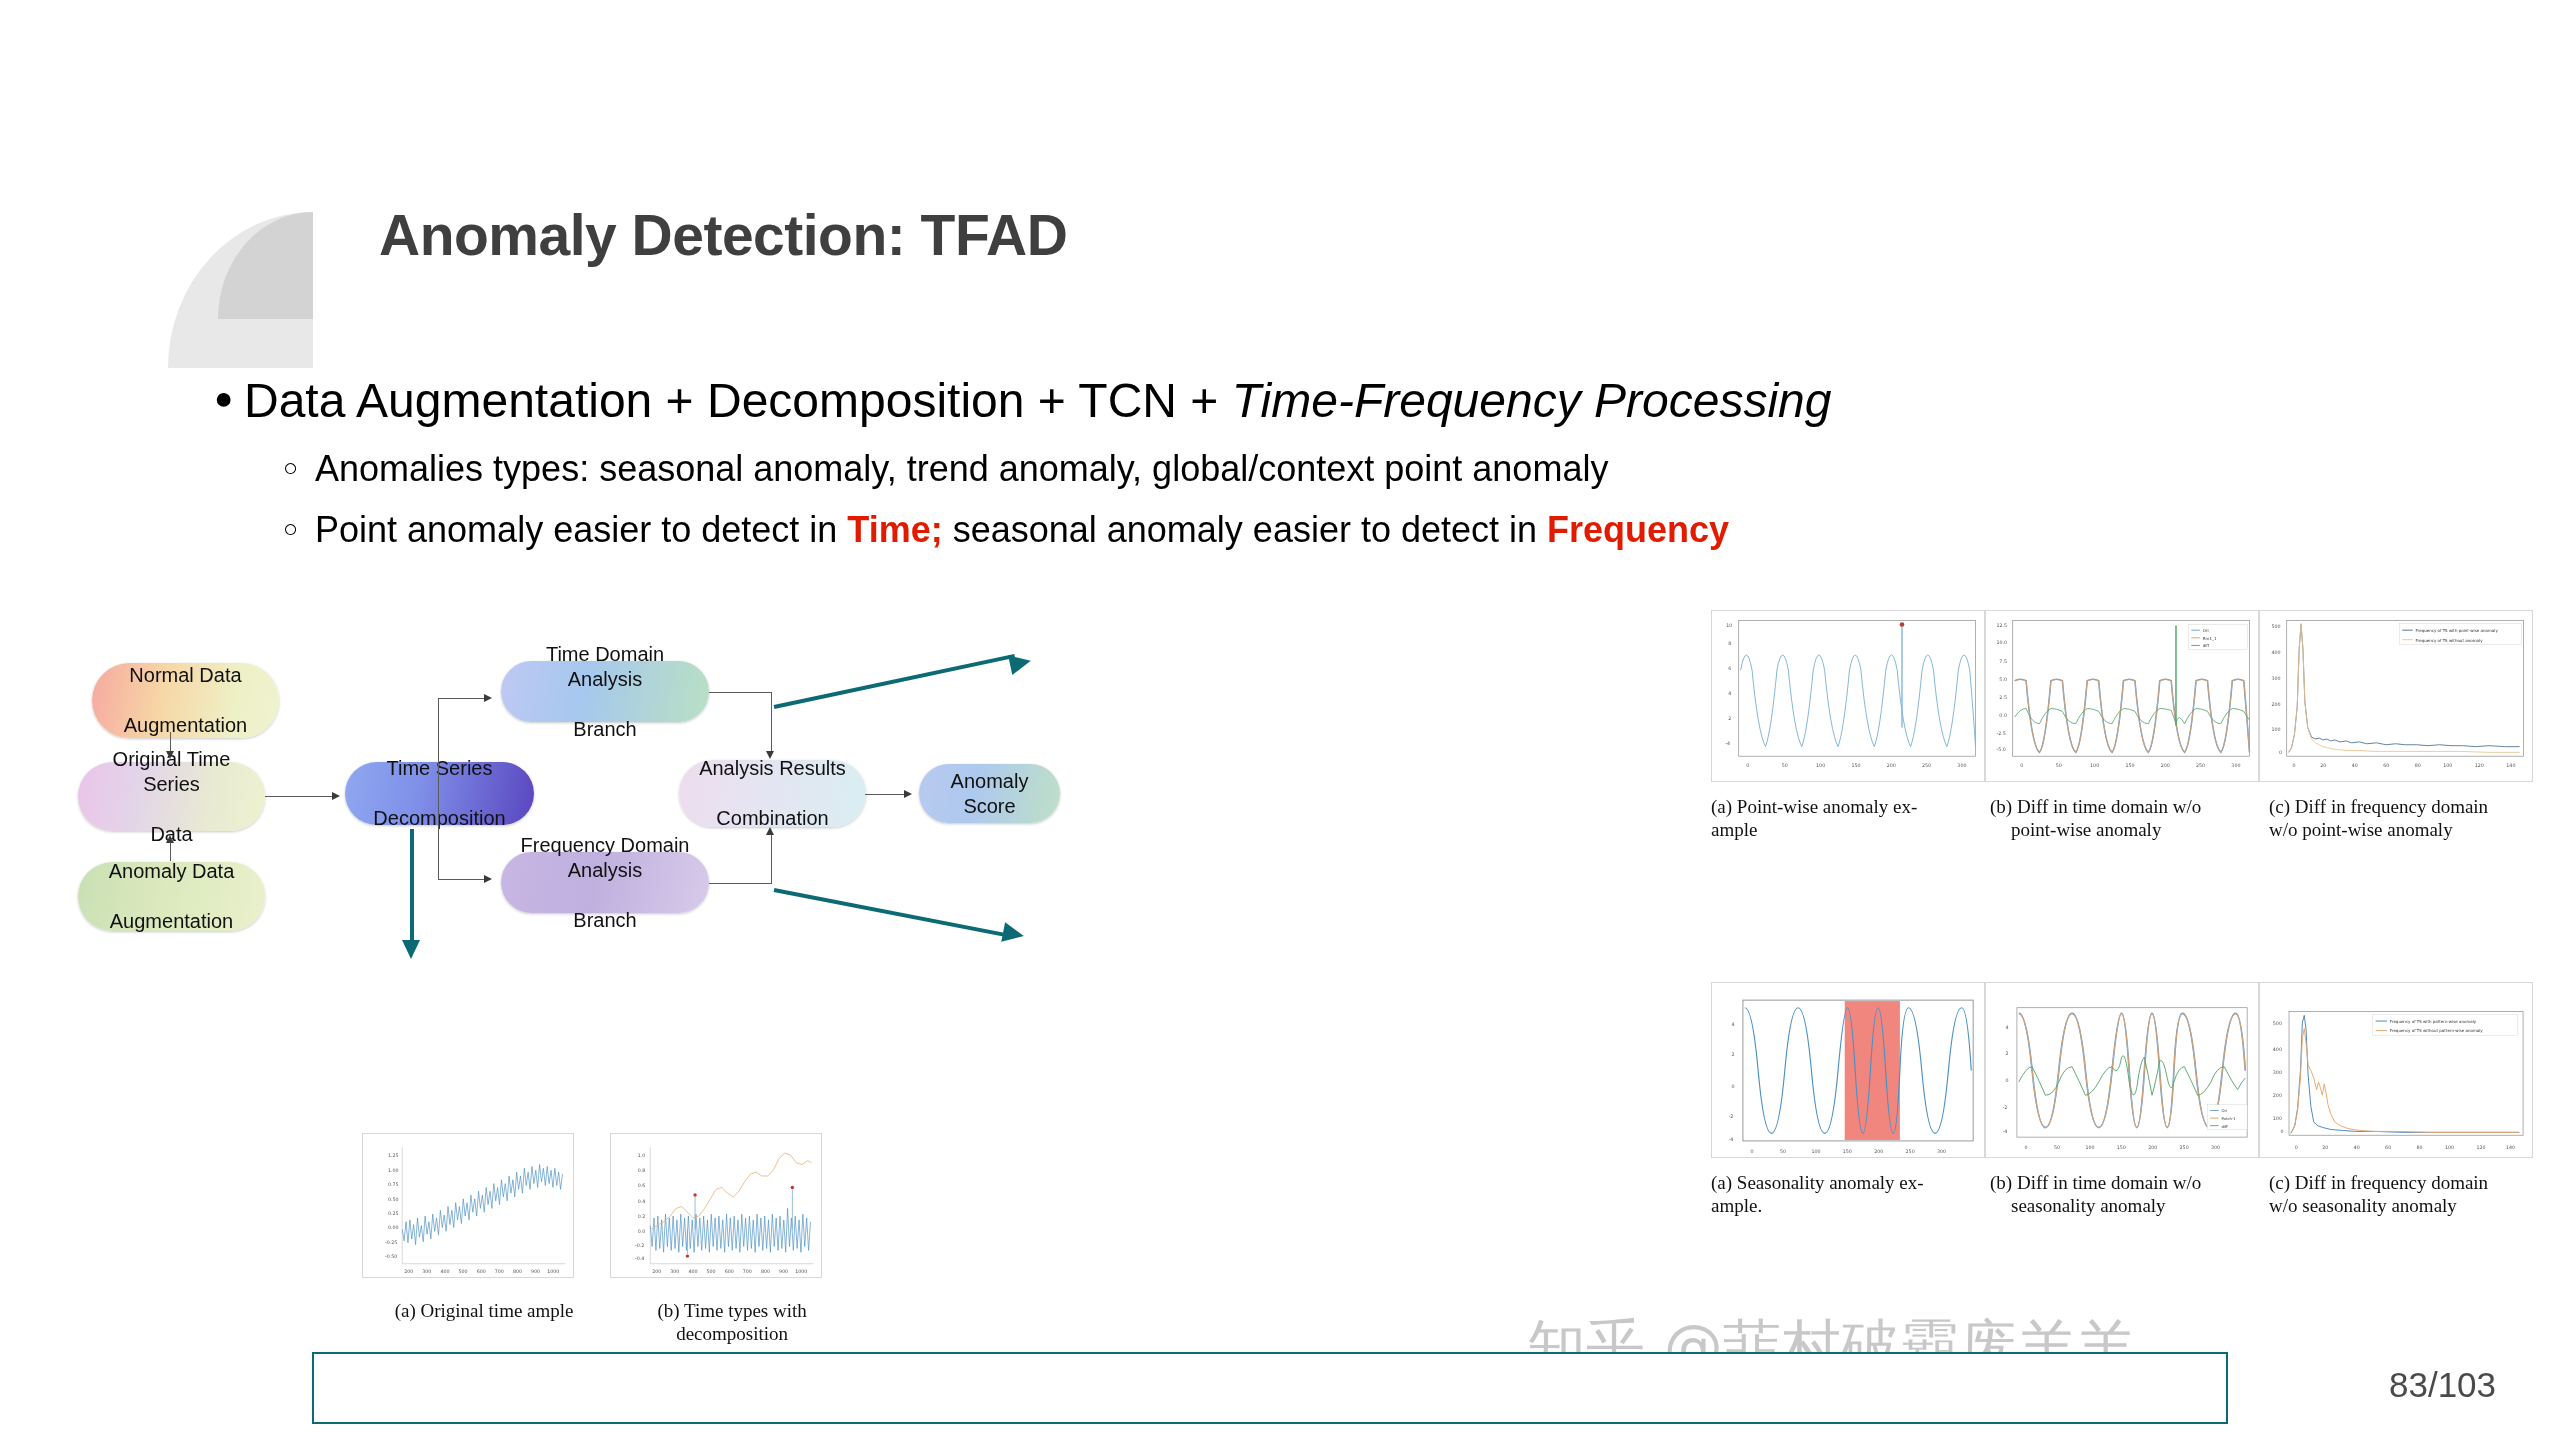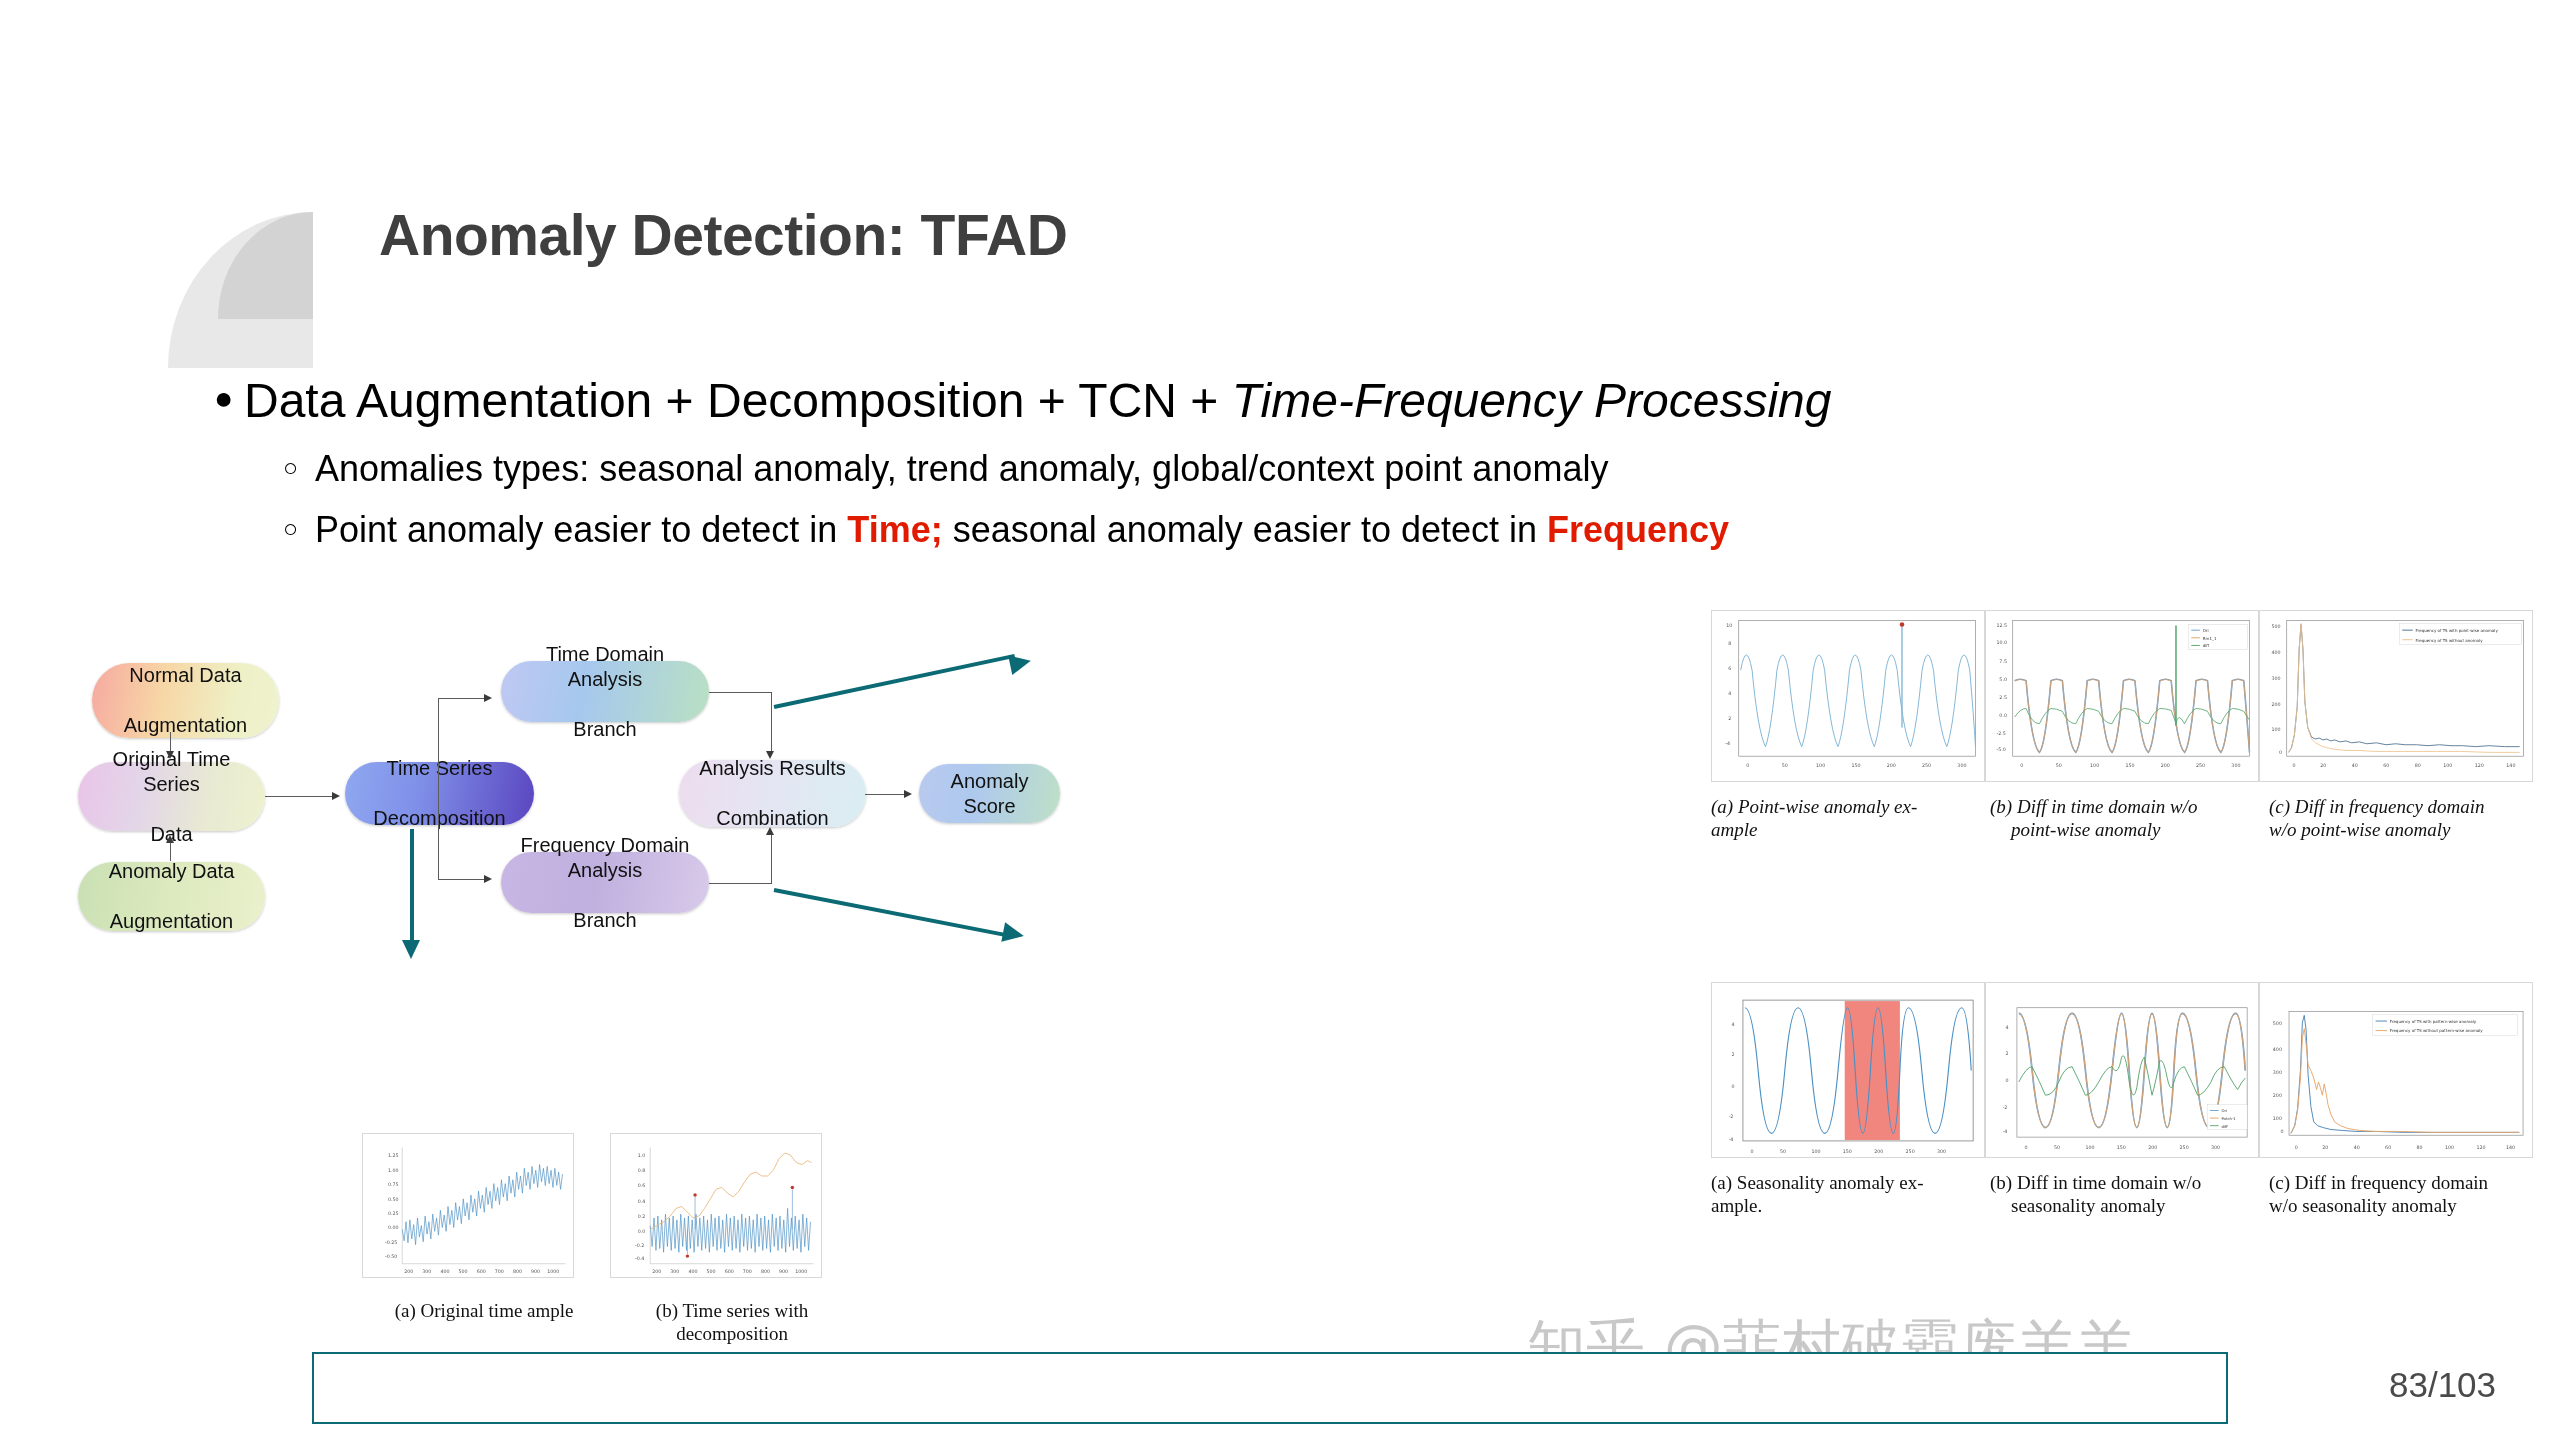--- a/index.html
+++ b/index.html
@@ -271,21 +271,21 @@
         <line x1="88" y1="66" x2="88" y2="100" stroke="#6a9fd0" stroke-width="0.7"></line>
         <circle cx="88" cy="64" r="1.8" fill="#c0392b"></circle>
         <line x1="190" y1="58" x2="190" y2="100" stroke="#6a9fd0" stroke-width="0.7"></line>
         <circle cx="190" cy="56" r="1.8" fill="#c0392b"></circle>
       </svg>
     </div>
   </div>
 
   <div class="capset" style="margin-top:21px;">
     <div class="cap" style="width:248px;text-align:center;">(a)  Original time ample</div>
-    <div class="cap" style="width:248px;text-align:center;">(b)  Time series with decomposition</div>
+    <div class="cap" style="width:248px;text-align:center;">(b)  Time types with decomposition</div>
   </div>
 </div>
 
 <div class="panelgroup" style="left:1711px;top:610px;">
   <div class="figrow">
 
     <div class="figbox" style="width:274px;height:172px;">
       <svg viewBox="0 0 287 180" width="274" height="172">
         <rect x="28" y="10" width="248" height="142" fill="#fff" stroke="#888" stroke-width="0.7"></rect>
         <g font-family="DejaVu Sans" font-size="5" fill="#555">
@@ -387,21 +387,21 @@
           <rect x="146" y="13" width="128" height="22" fill="#fff" stroke="#ccc" stroke-width="0.4"></rect>
           <line x1="149" y1="20" x2="160" y2="20" stroke="#4c6f8f" stroke-width="1"></line>
           <text x="163" y="22" font-family="DejaVu Sans" font-size="4.2" fill="#333">Frequency of TS with point-wise anomaly</text>
           <line x1="149" y1="30" x2="160" y2="30" stroke="#edc28f" stroke-width="1"></line>
           <text x="163" y="32" font-family="DejaVu Sans" font-size="4.2" fill="#333">Frequency of TS without anomaly</text>
         </g>
       </svg>
     </div>
   </div>
 
-  <div class="capset" style="margin-top:13.3px;width:839px;font-style:italic;">
+  <div class="capset" style="margin-top:13.3px;width:839px;">
     <div class="cap" style="width:279px;">
       <div>(a)  Point-wise anomaly ex-</div>
       <div>ample</div>
     </div>
     <div class="cap" style="width:279px;">
       <div>(b)  Diff in time domain w/o</div>
       <div style="padding-left:21px;">point-wise anomaly</div>
     </div>
     <div class="cap" style="width:279px;">
       <div>(c)  Diff in frequency domain</div>

